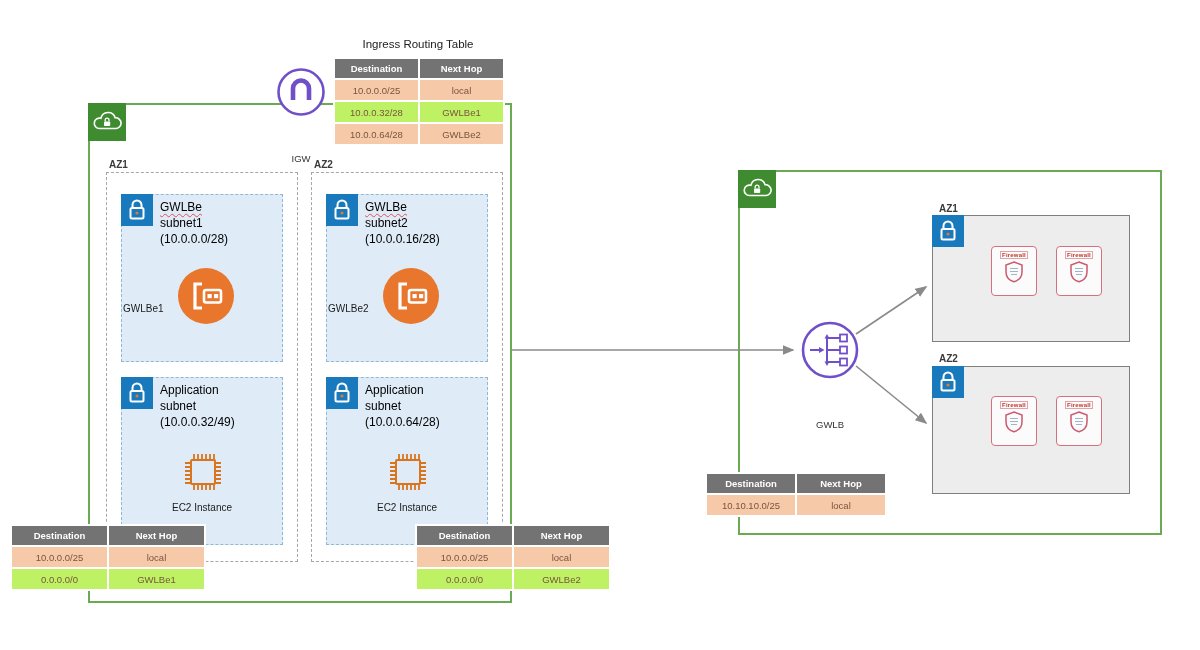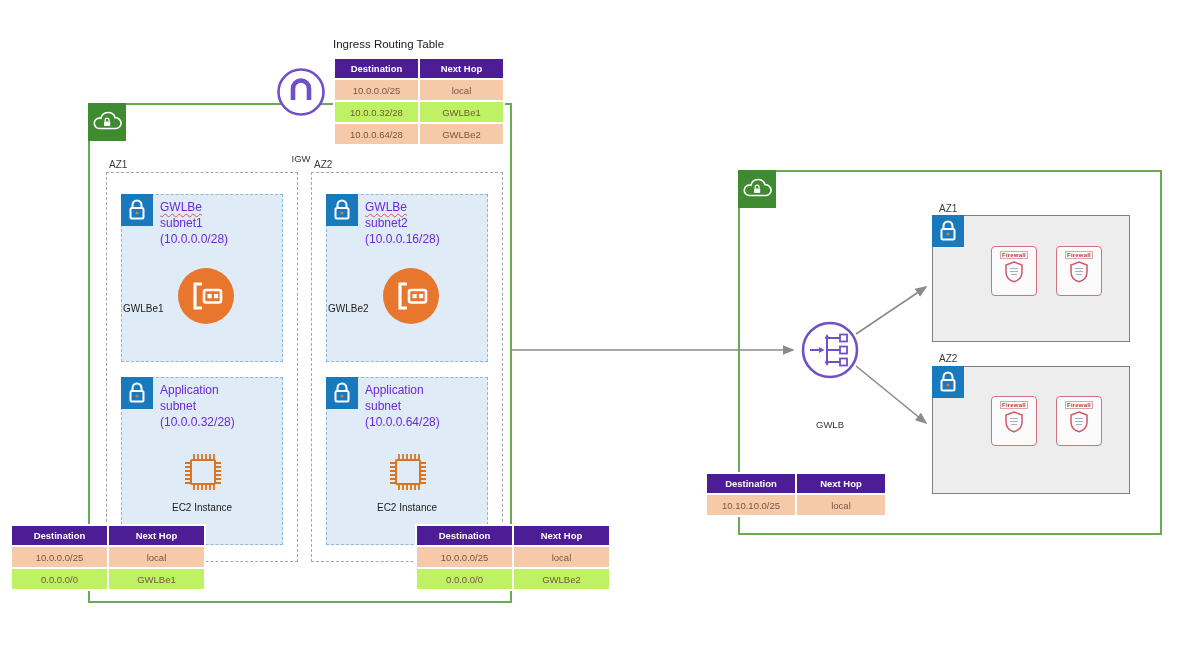--- a/index.html
+++ b/index.html
@@ -7,44 +7,44 @@
   body { font-family:"Liberation Sans", sans-serif; }
   .canvas { position:relative; width:1200px; height:650px; background:#ffffff; overflow:hidden; }
 
   
   .vpc-box { position:absolute; border:2px solid #6aaa52; background:transparent; }
   .vpc-icon { position:absolute; width:38px; height:38px; background:#3f8b30; z-index:4; }
   .vpc-title { position:absolute; font-size:15px; color:#3f8b30; line-height:19px; z-index:4; }
 
   
   .az-dashed { position:absolute; border:1.5px dashed #a6a6a6; }
-  .az-label { position:absolute; font-size:10px; font-weight:normal; color:#3a3a3a; z-index:4; }
+  .az-label { position:absolute; font-size:10px; font-weight:bold; color:#3a3a3a; z-index:4; }
 
   
   .subnet { position:absolute; background:#dfecf7; border:1.3px dashed #8fb8d8; }
   .lock-icon { position:absolute; width:32px; height:32px; background:#1879BC; z-index:5; }
-  .subnet-label { position:absolute; font-size:12px; color:#6d28d9; line-height:16px; z-index:5; }
+  .subnet-label { position:absolute; font-size:12px; color:#000000; line-height:16px; z-index:5; }
   .subnet-label span { display:block; }
   .wavy { text-decoration:underline; text-decoration-style:wavy; text-decoration-color:#e05252; text-decoration-thickness:1px; text-underline-offset:2px; }
   .small-label { position:absolute; font-size:10px; color:#1a1a1a; z-index:5; }
 
   
   .gray-box { position:absolute; background:#ededed; border:1px solid #7f7f7f; }
 
   
   .fw { position:absolute; width:46px; height:50px; background:#fbfbfb; border:1.5px solid #d4717f; border-radius:4px; display:flex; flex-direction:column; align-items:center; justify-content:flex-start; padding-top:4px; z-index:5; }
   .fw-label { font-size:6px; color:#c0392b; font-weight:bold; letter-spacing:.2px; border:0.5px solid #e0a3ab; padding:0 1px; }
 
   
   table.rt { position:absolute; border-collapse:separate; border-spacing:2px; background:#ffffff; table-layout:fixed; z-index:8; }
-  .rt th { background:#4c1d95; color:#ffffff; font-size:9.5px; font-weight:bold; padding:4px 2px; text-align:center; }
+  .rt th { background:#737373; color:#ffffff; font-size:9.5px; font-weight:bold; padding:4px 2px; text-align:center; }
   .rt td { font-size:9.5px; color:#7a5440; text-align:center; padding:4.5px 2px; }
   .rt tr.dark td { background:#F6C9A8; }
   .rt tr.light td { background:#bef264; }
-  .rt-title { position:absolute; font-size:11.5px; color:#222; z-index:8; }
+  .rt-title { position:absolute; font-size:11.5px; color:#222; text-align:center; z-index:8; }
 
   
   .round-icon { position:absolute; z-index:6; }
   .icon-caption { position:absolute; font-size:9.5px; color:#333; text-align:center; z-index:6;margin-top:35px; }
 
   .arrows { position:absolute; left:0; top:0; z-index:3; }
   .endpoint-icon, .chip-icon { position:absolute; z-index:5; }
 </style>
 </head>
 <body>
@@ -126,21 +126,21 @@
   <div class="lock-icon" style="left:121px; top:377px;">
     <svg width="32" height="32" viewBox="0 0 32 32">
       <path d="M11.5 14 v-3 a4.5 4.5 0 0 1 9 0 v3" fill="none" stroke="#fff" stroke-width="2"></path>
       <rect x="9.5" y="14" width="13" height="10.5" rx="1.5" fill="none" stroke="#fff" stroke-width="2"></rect>
       <circle cx="16" cy="19" r="1.6" fill="#E8762D"></circle>
     </svg>
   </div>
   <div class="subnet-label" style="left:160px; top:382px;">
     <span>Application</span>
     <span>subnet</span>
-    <span>(10.0.0.32/28)</span>
+    <span>(10.0.0.32/49)</span>
   </div>
   <div class="chip-icon" style="left:180px; top:449px;">
     <svg width="46" height="46" viewBox="0 0 46 46">
       <rect x="11" y="11" width="24" height="24" rx="1" fill="none" stroke="#D9751E" stroke-width="2"></rect>
       <path d="M14 5v6M18 5v6M22 5v6M26 5v6M30 5v6M34 5v6 M14 35v6M18 35v6M22 35v6M26 35v6M30 35v6M34 35v6 M5 14h6M5 18h6M5 22h6M5 26h6M5 30h6M5 34h6 M35 14h6M35 18h6M35 22h6M35 26h6M35 30h6M35 34h6" stroke="#D9751E" stroke-width="1.8" fill="none"></path>
     </svg>
   </div>
   <div class="small-label" style="left:121px; top:502px; width:162px; text-align:center;">EC2 Instance</div>
 
   <div class="subnet" style="left:326px; top:377px; width:162px; height:168px;"></div>

